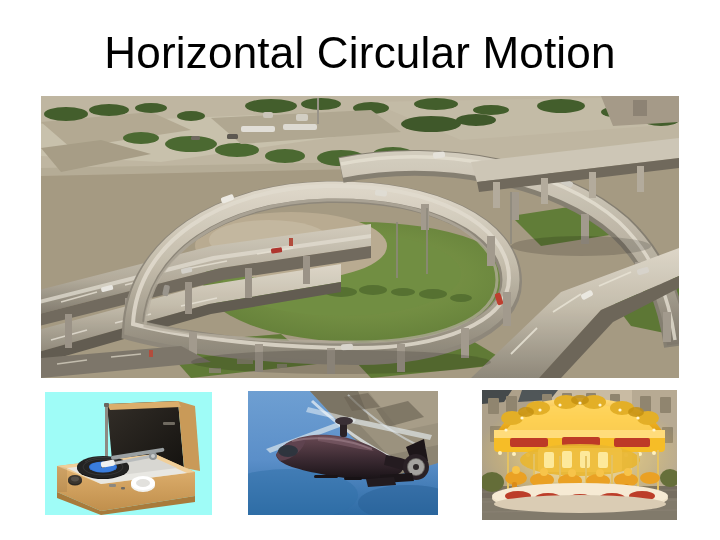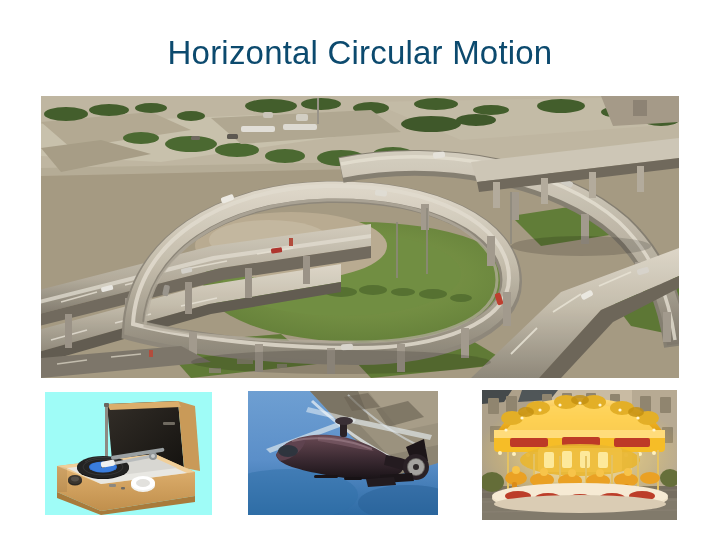--- a/index.html
+++ b/index.html
@@ -18,25 +18,25 @@
     background: #ffffff;
     overflow: hidden;
   }
   #slide-title {
     position: absolute;
     left: 0;
     top: 28px;
     width: 720px;
     text-align: center;
     font-family: "Liberation Sans", sans-serif;
-    font-size: 33px;
+    font-size: 44px;
     font-weight: 400;
     letter-spacing: 0.2px;
     line-height: 50px;
-    color: #0c4a6e;
+    color: #000000;
     white-space: nowrap;
   }
   .photo {
     position: absolute;
     overflow: hidden;
     background: #ffffff;
   }
   .photo svg { display: block; }
 
   #photo-interchange {

